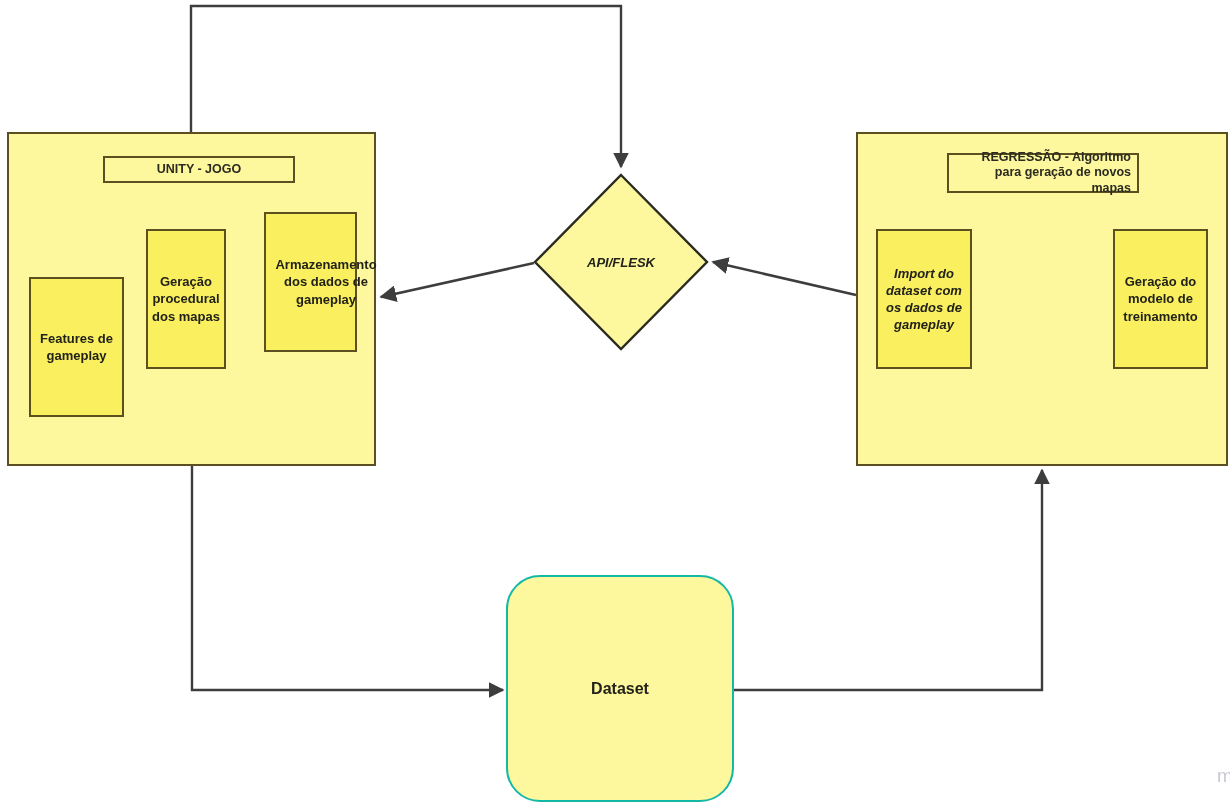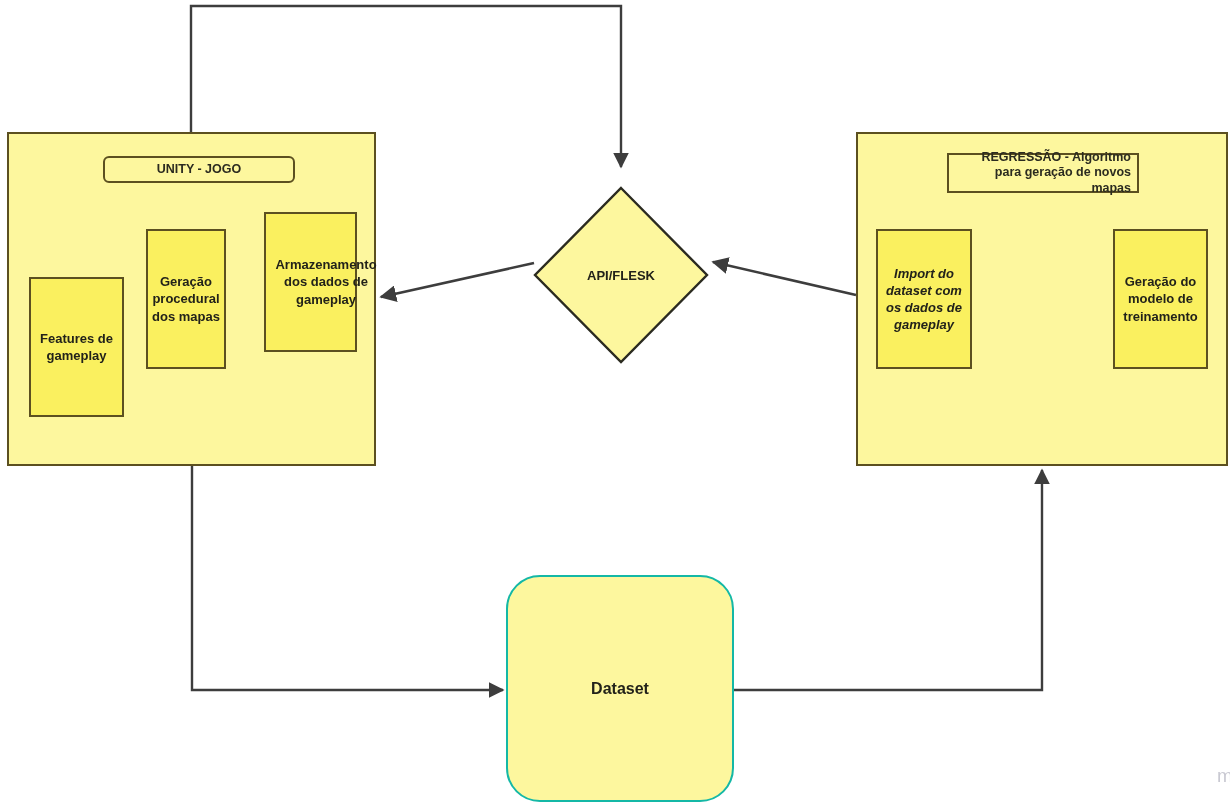--- a/index.html
+++ b/index.html
@@ -127,29 +127,29 @@
 
     <path d="M 126 298 L 142 298" fill="none" stroke="#2f2f2f" stroke-width="2" marker-end="url(#arrow-small)"></path>
     <path d="M 245 298 L 261 298" fill="none" stroke="#2f2f2f" stroke-width="2" marker-end="url(#arrow-small)"></path>
 
     <path d="M 974 298 L 994 298" fill="none" stroke="#2f2f2f" stroke-width="2" marker-end="url(#arrow-small)"></path>
     <path d="M 1092 298 L 1110 298" fill="none" stroke="#2f2f2f" stroke-width="2" marker-end="url(#arrow-small)"></path>
   </svg>
 
   <div class="panel" style="left:7px; top:132px; width:369px; height:334px;"></div>
 
-  <div class="panel-title" style="left:103px; top:156px; width:192px; height:27px;border-radius:6px;">UNITY - JOGO</div>
+  <div class="panel-title" style="left:103px; top:156px; width:192px; height:27px;">UNITY - JOGO</div>
 
   <div class="step-box" style="left:29px; top:229px; width:95px; height:140px;margin-top:48px;">Features de gameplay</div>
 
   <div class="step-box" style="left:146px; top:229px; width:80px; height:140px;">Geração procedural dos mapas</div>
 
   <div class="step-box" style="left:264px; top:212px; width:93px; height:140px;padding-left:35px;">Armazenamento dos dados de gameplay</div>
 
-  <div class="diamond-wrap" style="left:533px; top:186px; width:176px; height:178px;">
+  <div class="diamond-wrap" style="left:533px; top:173px; width:176px; height:178px;font-style:italic;">
     <svg width="176" height="178" viewBox="0 0 176 178" style="position:absolute; left:0; top:0;">
       <polygon points="88,2 174,89 88,176 2,89" fill="#fdf79e" stroke="#2b2b20" stroke-width="2.4"></polygon>
     </svg>
     <div class="diamond-label">API/FLESK</div>
   </div>
 
   <div class="panel" style="left:856px; top:132px; width:372px; height:334px;"></div>
 
   <div class="panel-title" style="left:947px; top:153px; width:192px; height:40px;text-align:right;">REGRESSÃO - Algoritmo para geração de novos mapas</div>
 

